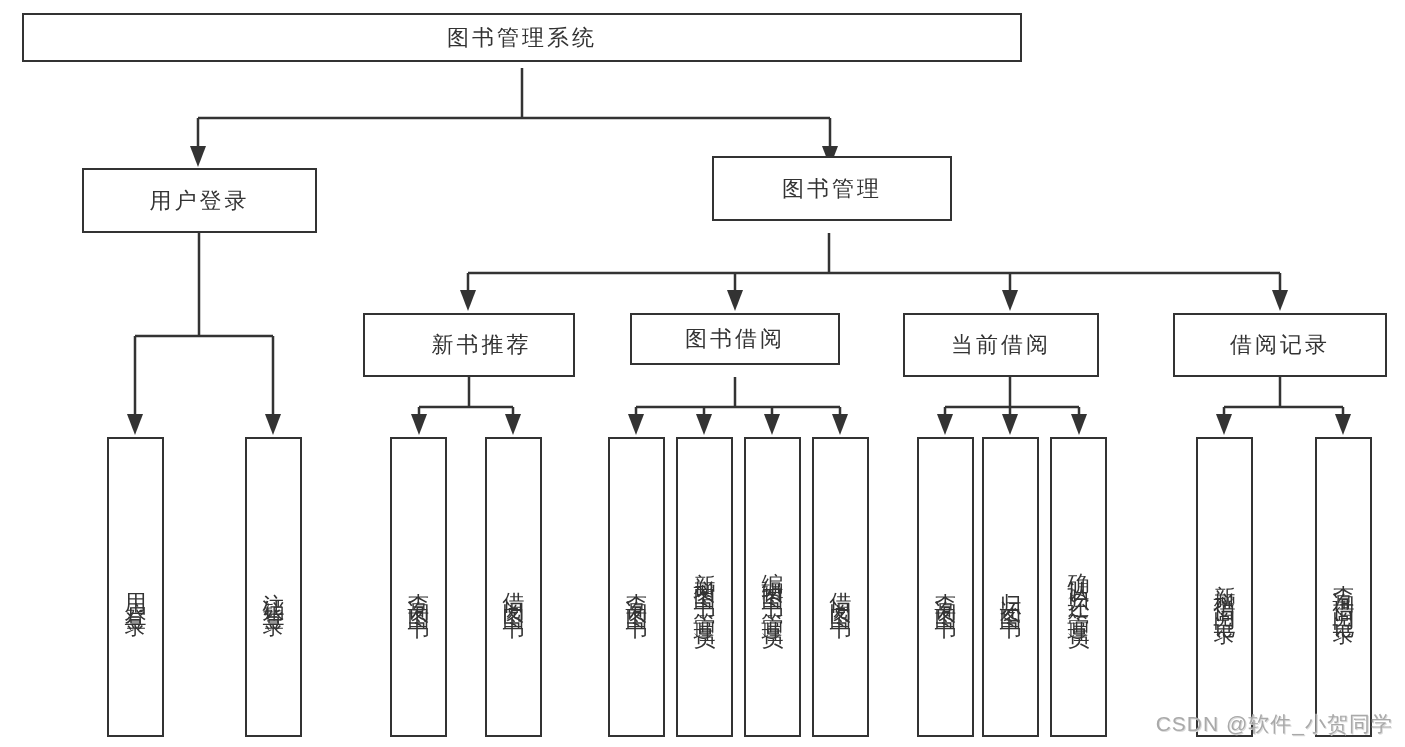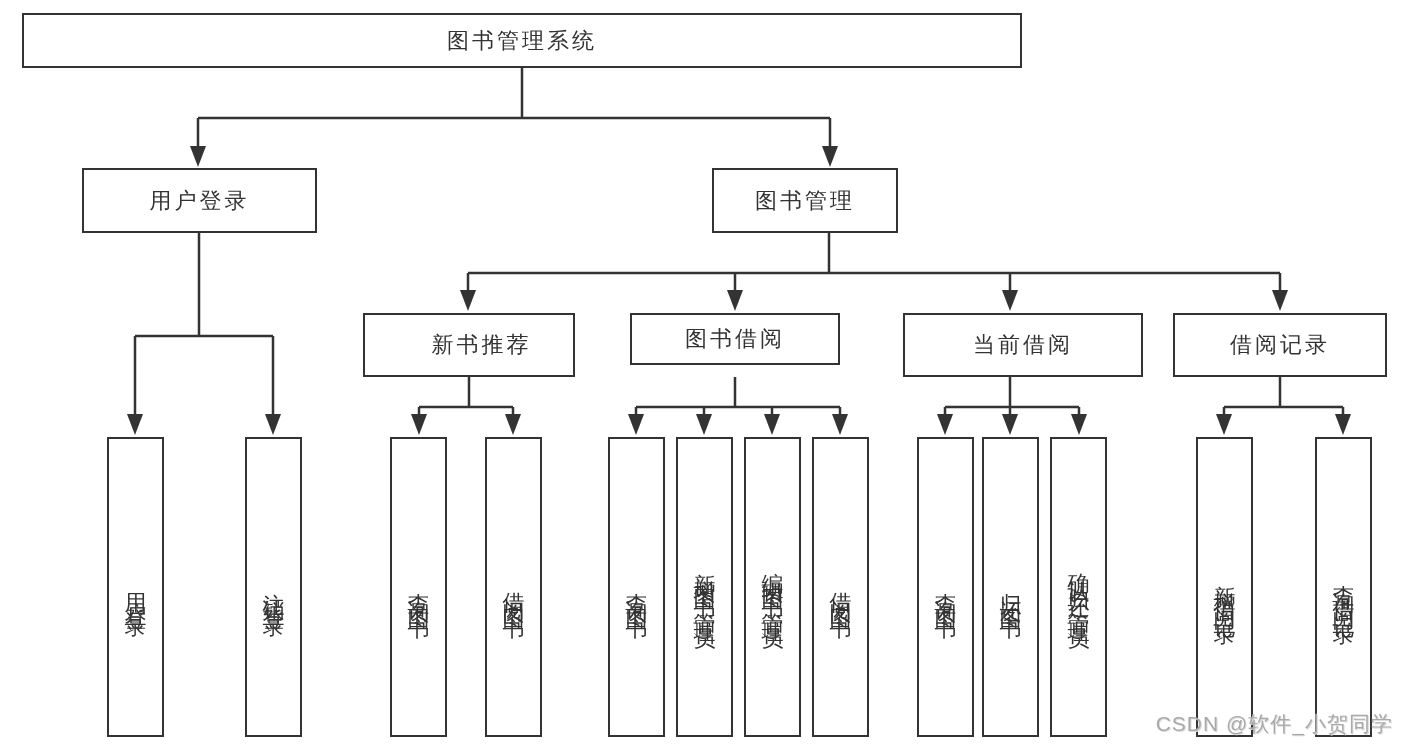--- a/index.html
+++ b/index.html
@@ -74,28 +74,28 @@
       <polygon points="764,414 780,414 772,435"></polygon>
       <polygon points="832,414 848,414 840,435"></polygon>
       <polygon points="937,414 953,414 945,435"></polygon>
       <polygon points="1002,414 1018,414 1010,435"></polygon>
       <polygon points="1071,414 1087,414 1079,435"></polygon>
       <polygon points="1216,414 1232,414 1224,435"></polygon>
       <polygon points="1335,414 1351,414 1343,435"></polygon>
     </g>
   </svg>
 
-  <div class="node hnode" style="left:22px; top:13px; width:1000px; height:55px;font-family:Liberation Mono, monospace;">图书管理系统</div>
+  <div class="node hnode" style="left:22px; top:13px; width:1000px; height:49px;font-family:Liberation Mono, monospace;">图书管理系统</div>
 
   <div class="node hnode" style="left:82px; top:168px; width:235px; height:65px;">用户登录</div>
-  <div class="node hnode" style="left:712px; top:168px; width:186px; height:65px;font-family:Liberation Serif, serif;">图书管理</div>
+  <div class="node hnode" style="left:712px; top:156px; width:240px; height:65px;font-family:Liberation Serif, serif;">图书管理</div>
 
   <div class="node hnode" style="left:363px; top:313px; width:212px; height:64px;padding-left:25px;">新书推荐</div>
   <div class="node hnode" style="left:630px; top:313px; width:210px; height:52px;">图书借阅</div>
-  <div class="node hnode" style="left:903px; top:313px; width:240px; height:64px;">当前借阅</div>
+  <div class="node hnode" style="left:903px; top:313px; width:196px; height:64px;">当前借阅</div>
   <div class="node hnode" style="left:1173px; top:313px; width:214px; height:64px;">借阅记录</div>
 
   <div class="node vnode" style="left:107px; top:437px; width:57px; height:300px;">用户登录</div>
   <div class="node vnode" style="left:245px; top:437px; width:57px; height:300px;">注销登录</div>
 
   <div class="node vnode" style="left:390px; top:437px; width:57px; height:300px;">查询图书</div>
   <div class="node vnode" style="left:485px; top:437px; width:57px; height:300px;">借阅图书</div>
 
   <div class="node vnode" style="left:608px; top:437px; width:57px; height:300px;">查询图书</div>
   <div class="node vnode" style="left:676px; top:437px; width:57px; height:300px;">新增图书（管理员）</div>

